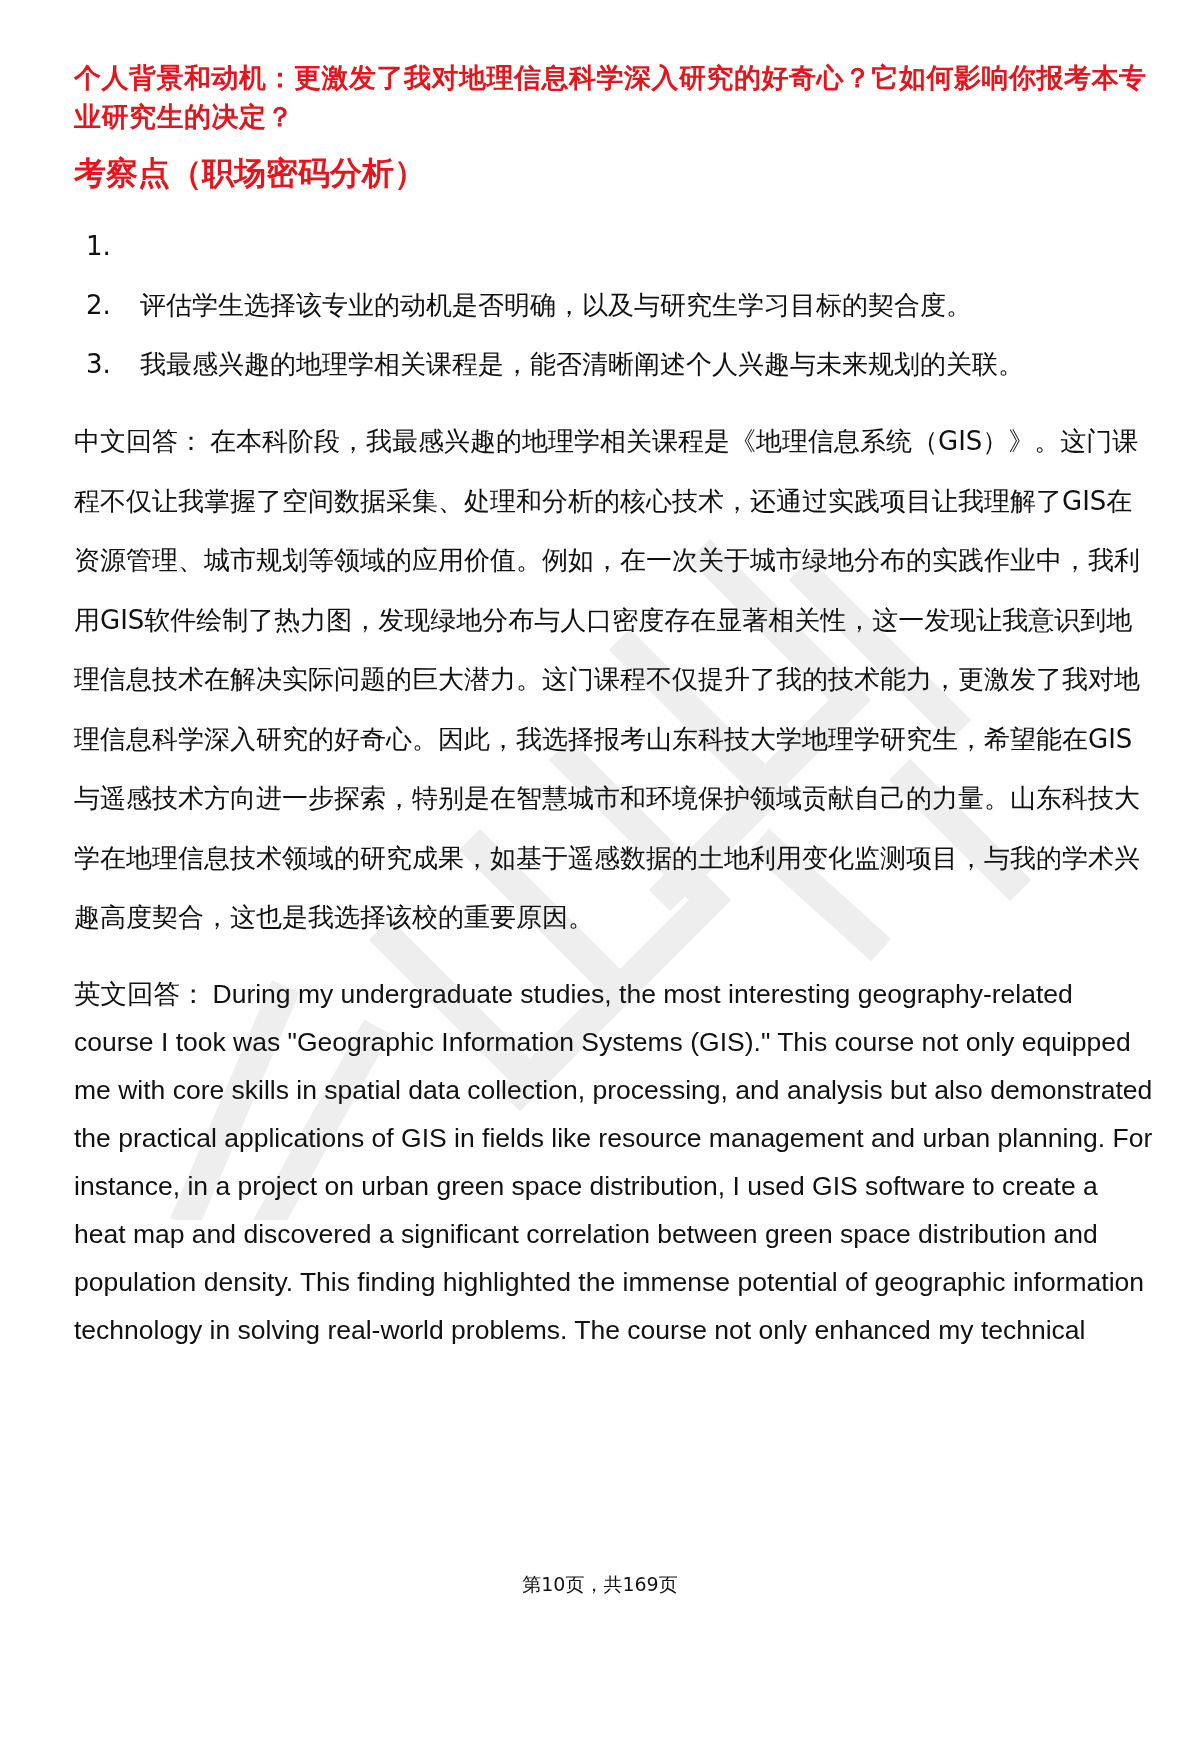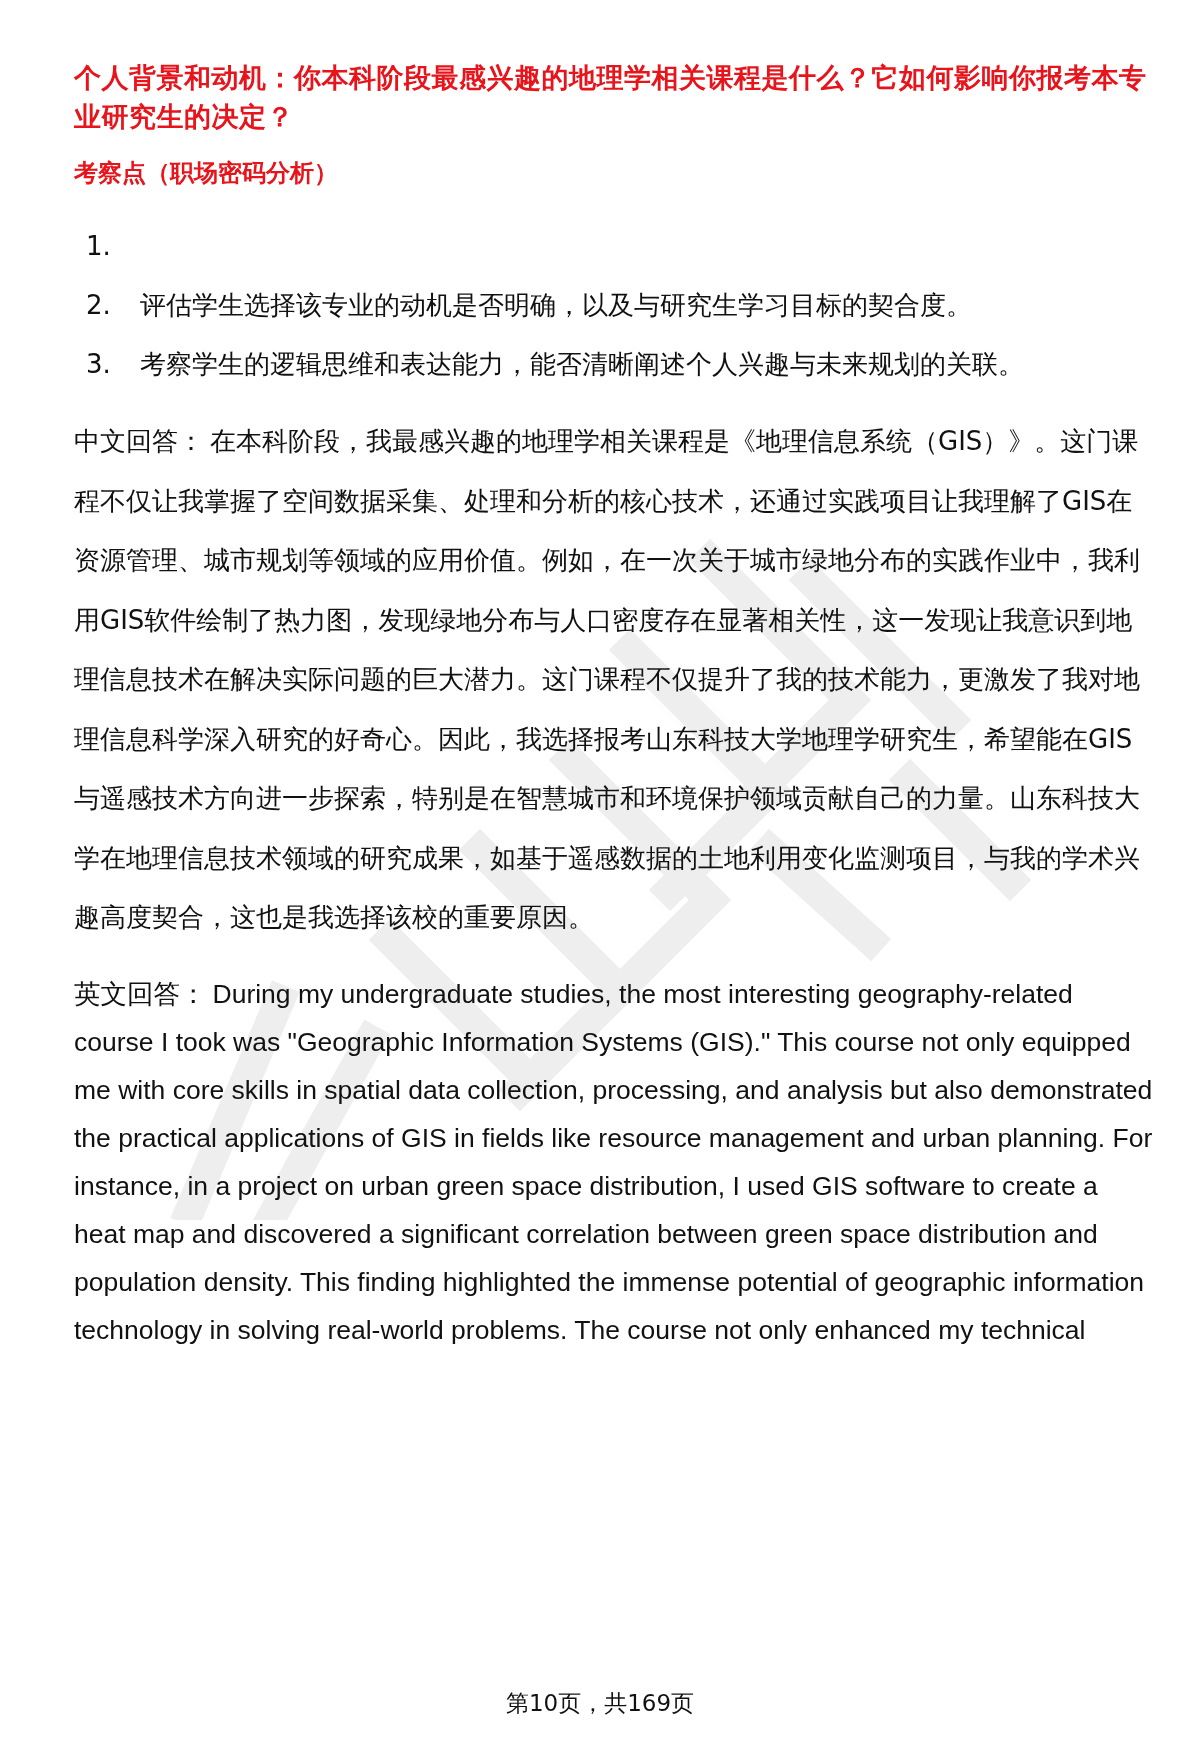--- a/index.html
+++ b/index.html
@@ -35,21 +35,21 @@
     color: #e8141c;
     font-weight: bold;
     font-size: 27px;
     line-height: 39px;
     margin: 0;
     letter-spacing: 0.5px;
   }
   .section-heading {
     color: #e8141c;
     font-weight: bold;
-    font-size: 24px;
+    font-size: 32px;
     line-height: 39px;
     margin: 18px 0 0 0;
   }
   .points {
     list-style: none;
     margin: 24px 0 0 0;
     padding: 0;
   }
   .points li {
     font-size: 26px;
@@ -78,23 +78,23 @@
     font-size: 26.5px;
     line-height: 48px;
   }
   .answer-en .label {
     font-family: "DejaVu Sans", sans-serif;
   }
   .footer {
     position: absolute;
     left: 0;
     width: 1200px;
-    top: 1688px;
+    top: 1572px;
     text-align: center;
-    font-size: 23px;
+    font-size: 19px;
     color: #111111;
     z-index: 1;
   }
 </style>
 </head>
 <body>
 
 <svg class="watermark" viewBox="0 0 900 700" xmlns="http://www.w3.org/2000/svg">
   <g fill="none" stroke="#eeeeee" stroke-width="30" stroke-linecap="square">
     <path d="M560 40 L700 180 L600 280"></path>
@@ -104,35 +104,35 @@
     <path d="M330 330 L470 470 L370 570"></path>
     <path d="M240 420 L380 560"></path>
     <path d="M130 480 L40 690"></path>
     <path d="M220 520 L120 700"></path>
     <path d="M620 330 L720 420"></path>
     <path d="M760 260 L860 360"></path>
   </g>
 </svg>
 
 <div class="page">
-  <h1 class="question-title">个人背景和动机：你本科阶段最感兴趣的地理学相关课程是什么？它如何影响你报考本专业研究生的决定？</h1>
+  <h1 class="question-title">个人背景和动机：更激发了我对地理信息科学深入研究的好奇心？它如何影响你报考本专业研究生的决定？</h1>
 
   <h2 class="section-heading">考察点（职场密码分析）</h2>
 
   <ol class="points">
     <li>
       <span class="num">1.</span>
     </li>
     <li>
       <span class="num">2.</span>
       <span>评估学生选择该专业的动机是否明确，以及与研究生学习目标的契合度。</span>
     </li>
     <li>
       <span class="num">3.</span>
-      <span>考察学生的逻辑思维和表达能力，能否清晰阐述个人兴趣与未来规划的关联。</span>
+      <span>我最感兴趣的地理学相关课程是，能否清晰阐述个人兴趣与未来规划的关联。</span>
     </li>
   </ol>
 
   <p class="answer">
     <span class="label">中文回答：</span><span>在本科阶段，我最感兴趣的地理学相关课程是《地理信息系统（GIS）》。这门课程不仅让我掌握了空间数据采集、处理和分析的核心技术，还通过实践项目让我理解了GIS在资源管理、城市规划等领域的应用价值。例如，在一次关于城市绿地分布的实践作业中，我利用GIS软件绘制了热力图，发现绿地分布与人口密度存在显著相关性，这一发现让我意识到地理信息技术在解决实际问题的巨大潜力。这门课程不仅提升了我的技术能力，更激发了我对地理信息科学深入研究的好奇心。因此，我选择报考山东科技大学地理学研究生，希望能在GIS与遥感技术方向进一步探索，特别是在智慧城市和环境保护领域贡献自己的力量。山东科技大学在地理信息技术领域的研究成果，如基于遥感数据的土地利用变化监测项目，与我的学术兴趣高度契合，这也是我选择该校的重要原因。</span>
   </p>
 
   <p class="answer answer-en">
     <span class="label">英文回答：</span><span>During my undergraduate studies, the most interesting geography-related course I took was "Geographic Information Systems (GIS)." This course not only equipped me with core skills in spatial data collection, processing, and analysis but also demonstrated the practical applications of GIS in fields like resource management and urban planning. For instance, in a project on urban green space distribution, I used GIS software to create a heat map and discovered a significant correlation between green space distribution and population density. This finding highlighted the immense potential of geographic information technology in solving real-world problems. The course not only enhanced my technical</span>
   </p>

